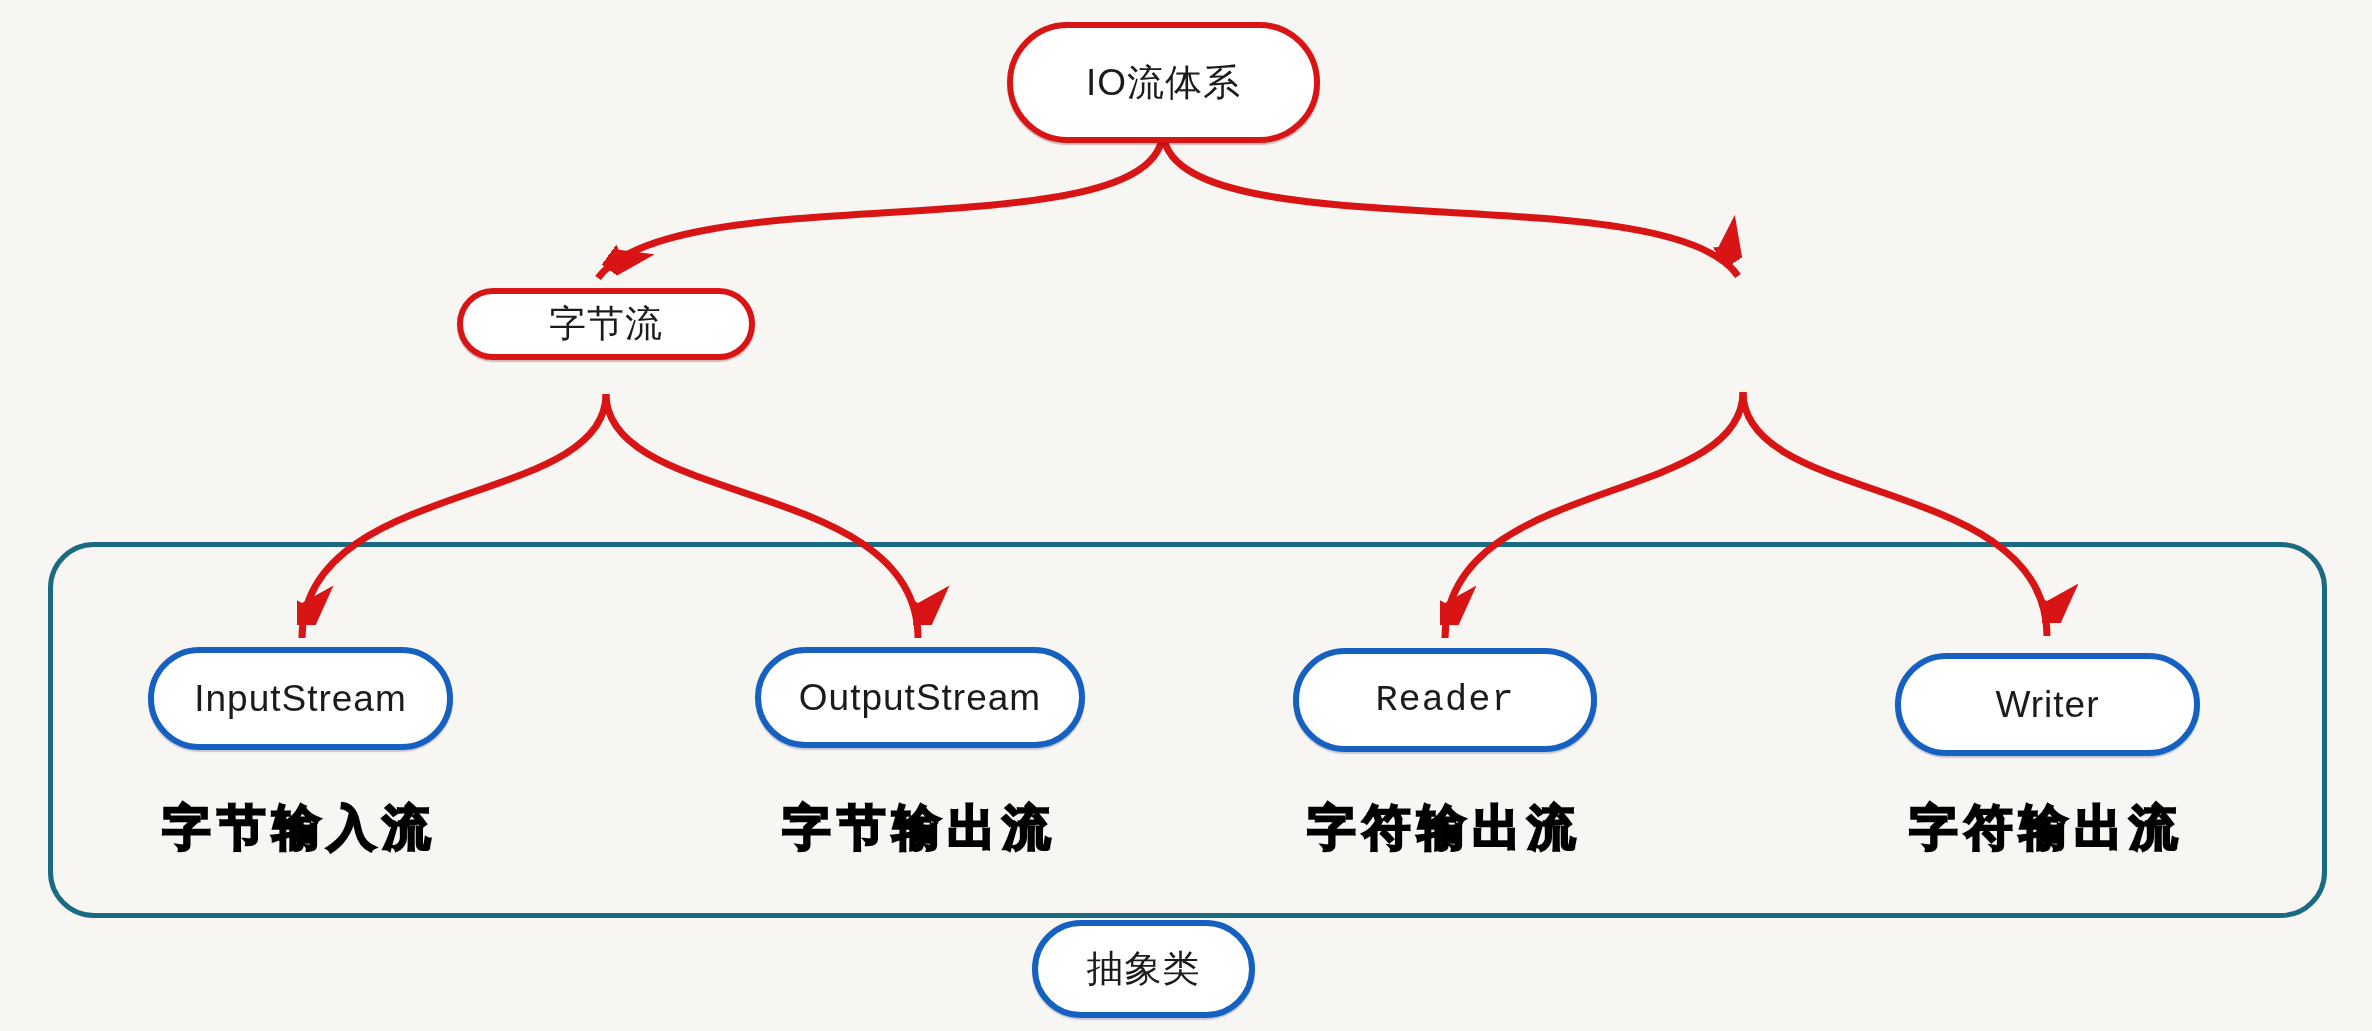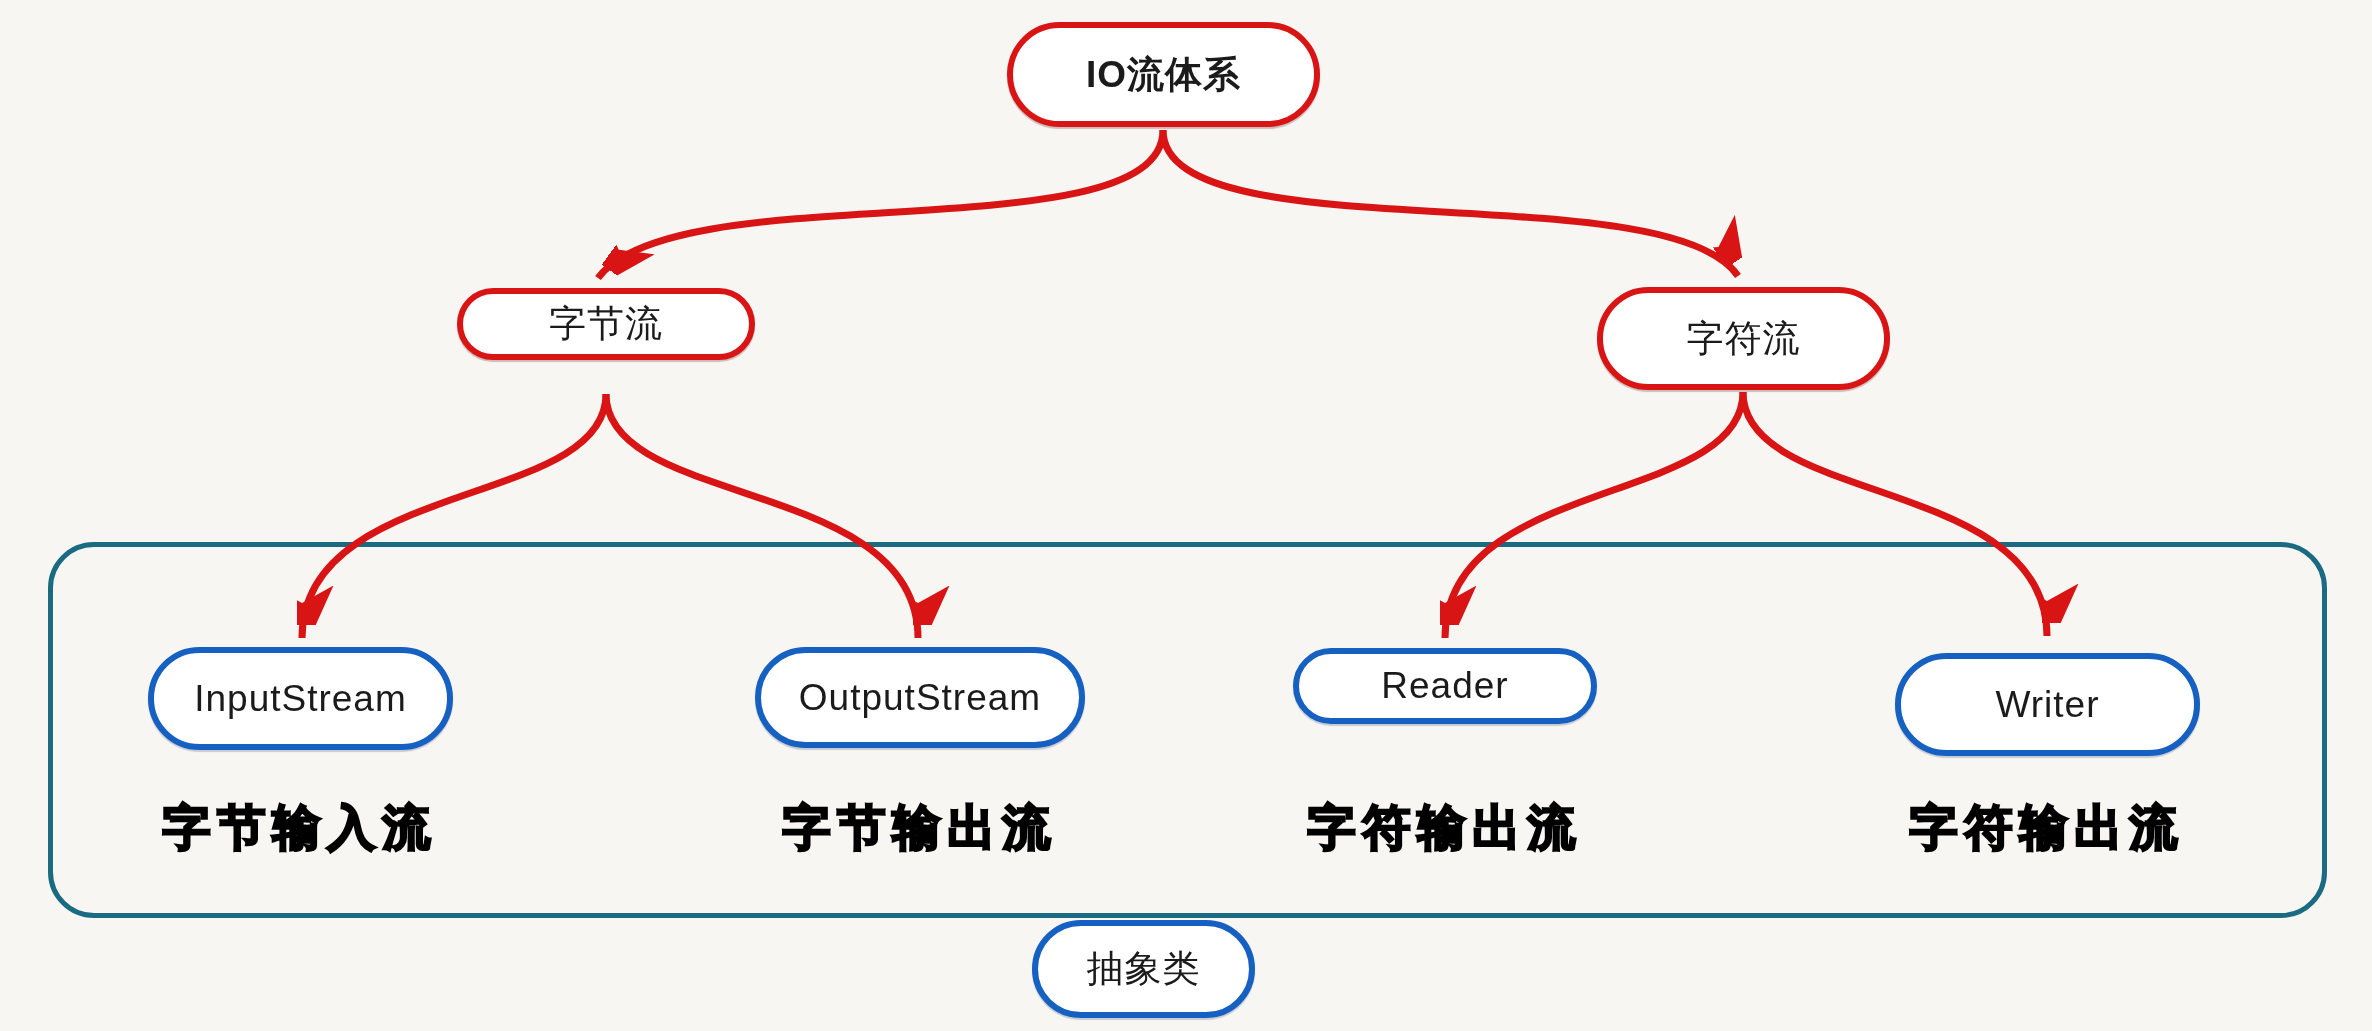--- a/index.html
+++ b/index.html
@@ -35,26 +35,26 @@
     background:var(--node-fill);
     border-radius:999px;
     display:flex;align-items:center;justify-content:center;
     font-size:37px;
     letter-spacing:1px;
     z-index:3;
     white-space:nowrap;
   }
   .pill.red{border:6px solid var(--red);box-shadow:0 2px 1px rgba(80,10,10,.25);}
   .pill.blue{border:6px solid var(--blue);box-shadow:0 2px 1px rgba(10,30,80,.2);}
-  .pill-root   {left:1007px;top:22px; width:313px;height:105px;font-weight:bold;}
+  .pill-root   {left:1007px;top:22px; width:313px;height:121px;}
   .pill-byte   {left:457px; top:288px;width:298px;height:72px;}
   .pill-char   {left:1597px;top:287px;width:293px;height:103px;}
   .pill-input  {left:148px; top:647px;width:305px;height:103px;}
   .pill-output {left:755px; top:647px;width:330px;height:101px;}
-  .pill-reader {left:1293px;top:648px;width:304px;height:76px;}
+  .pill-reader {left:1293px;top:648px;width:304px;height:104px;font-family:Liberation Mono, monospace;}
   .pill-writer {left:1895px;top:645px;width:305px;height:103px;margin-top:8px;}
   .pill-abstract{left:1032px;top:920px;width:223px;height:98px;z-index:4;}
   .caption{
     position:absolute;
     top:796px;height:64px;width:360px;
     display:flex;align-items:center;justify-content:center;
     font-size:48px;font-weight:700;
     letter-spacing:7px;
     -webkit-text-stroke:2.5px #000;
     z-index:3;
@@ -87,23 +87,20 @@
   </svg>
 
   <div class="pill red pill-root">
     <span>IO流体系</span>
   </div>
 
   <div class="pill red pill-byte">
     <span>字节流</span>
   </div>
 
-  <div class="pill red pill-char">
-    <span>字符流</span>
-  </div>
 
   <div class="pill blue pill-input">
     <span>InputStream</span>
   </div>
 
   <div class="pill blue pill-output">
     <span>OutputStream</span>
   </div>
 
   <div class="pill blue pill-reader">

